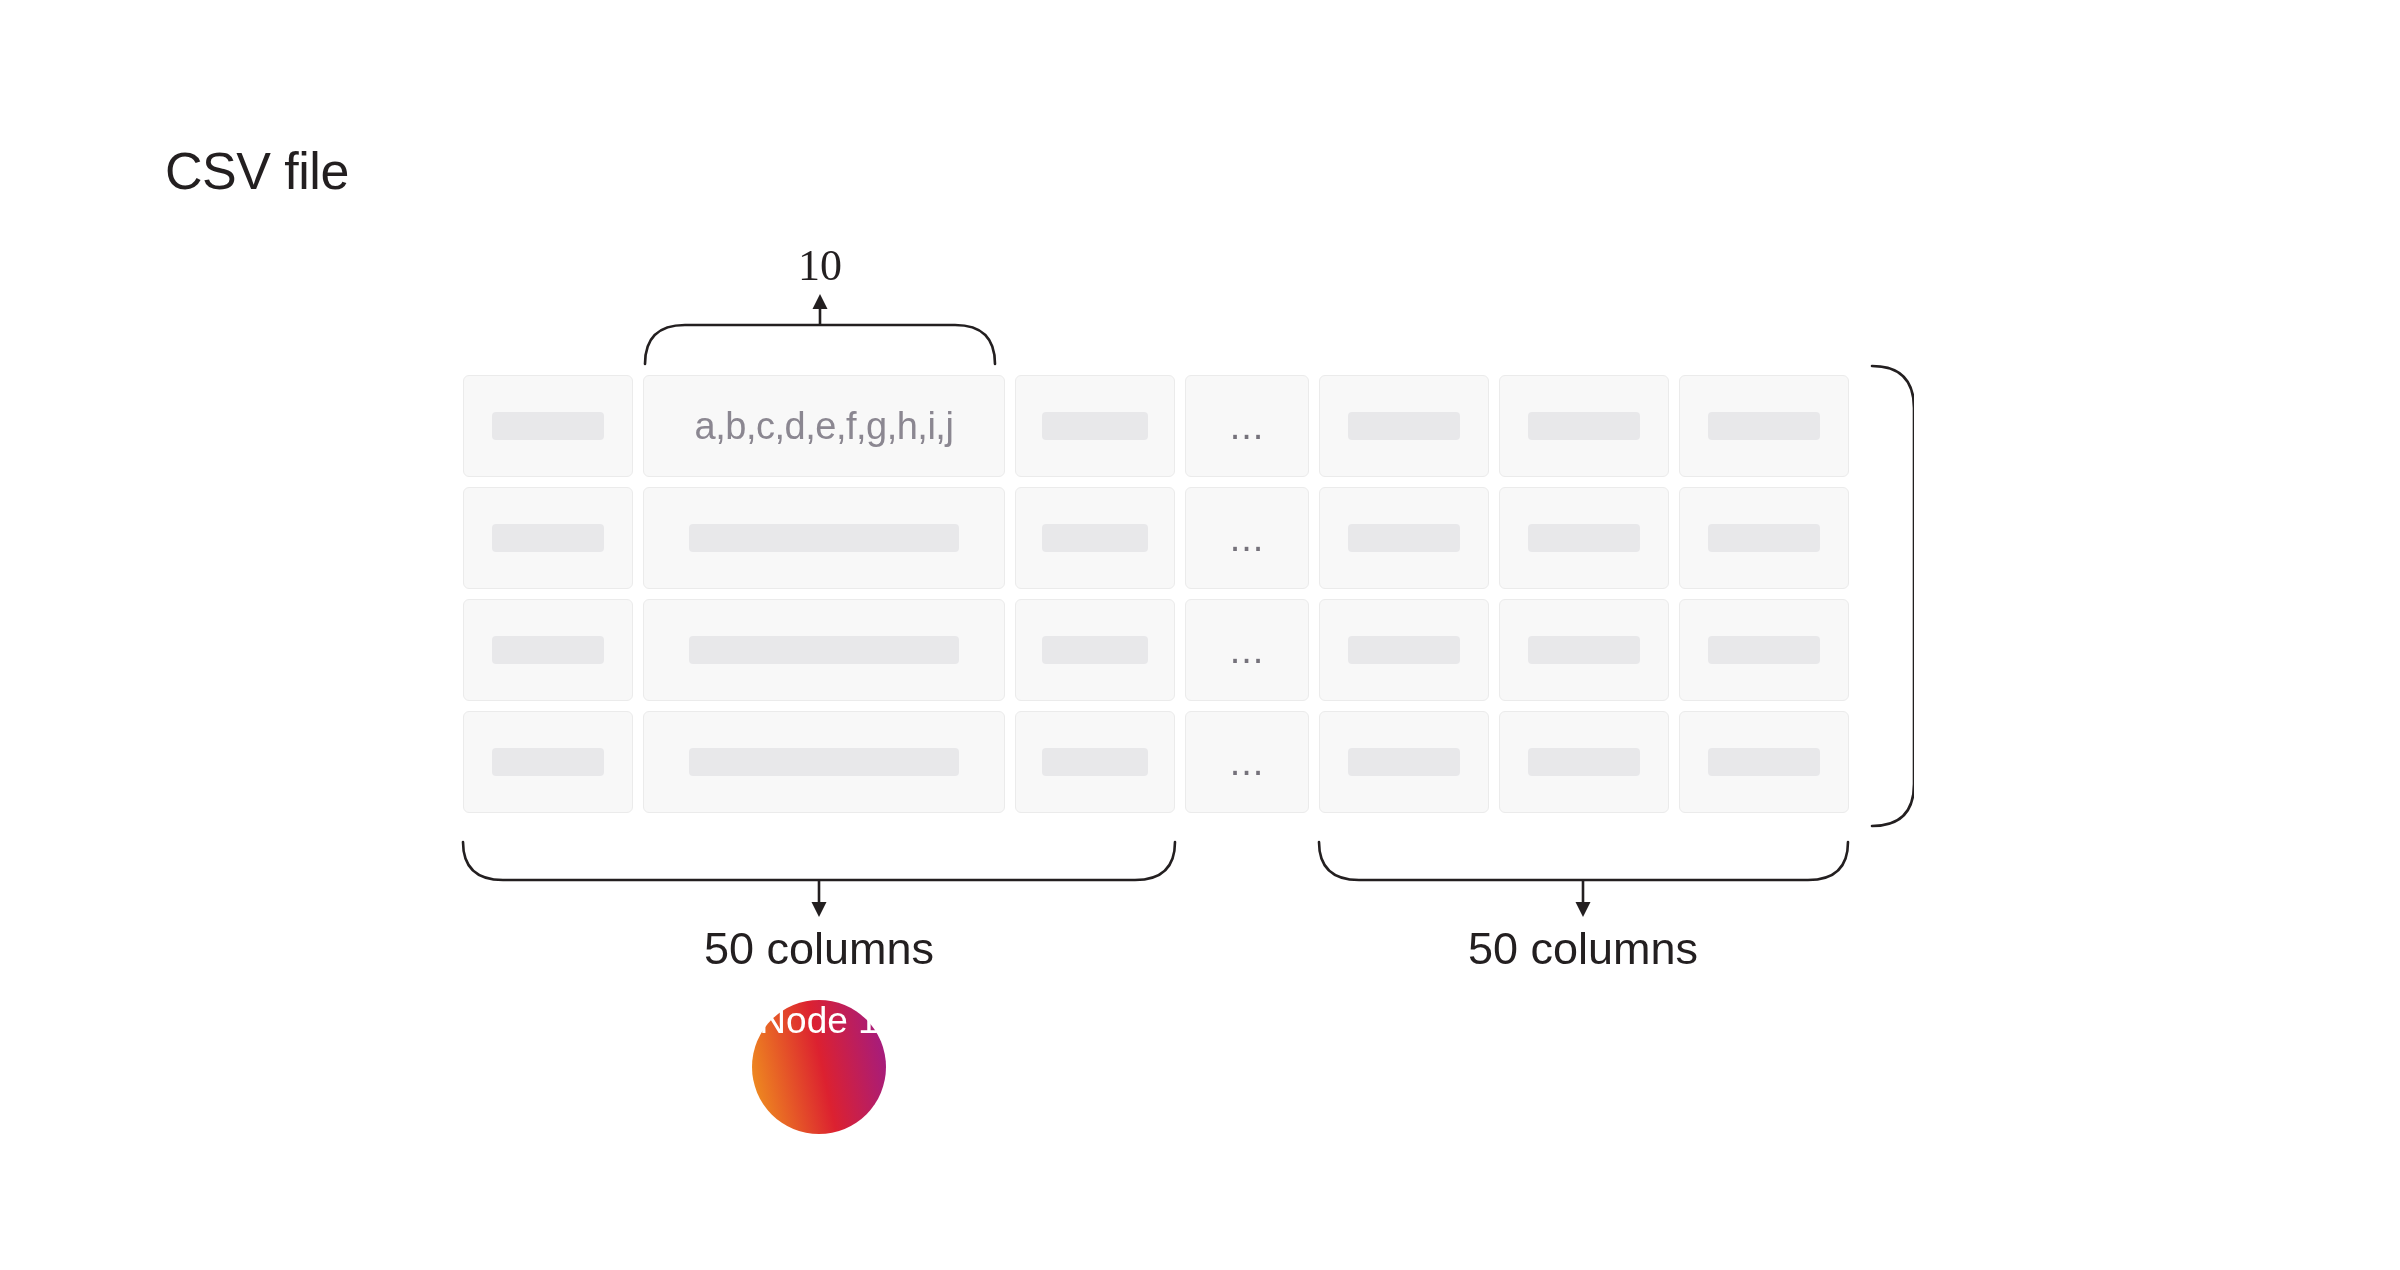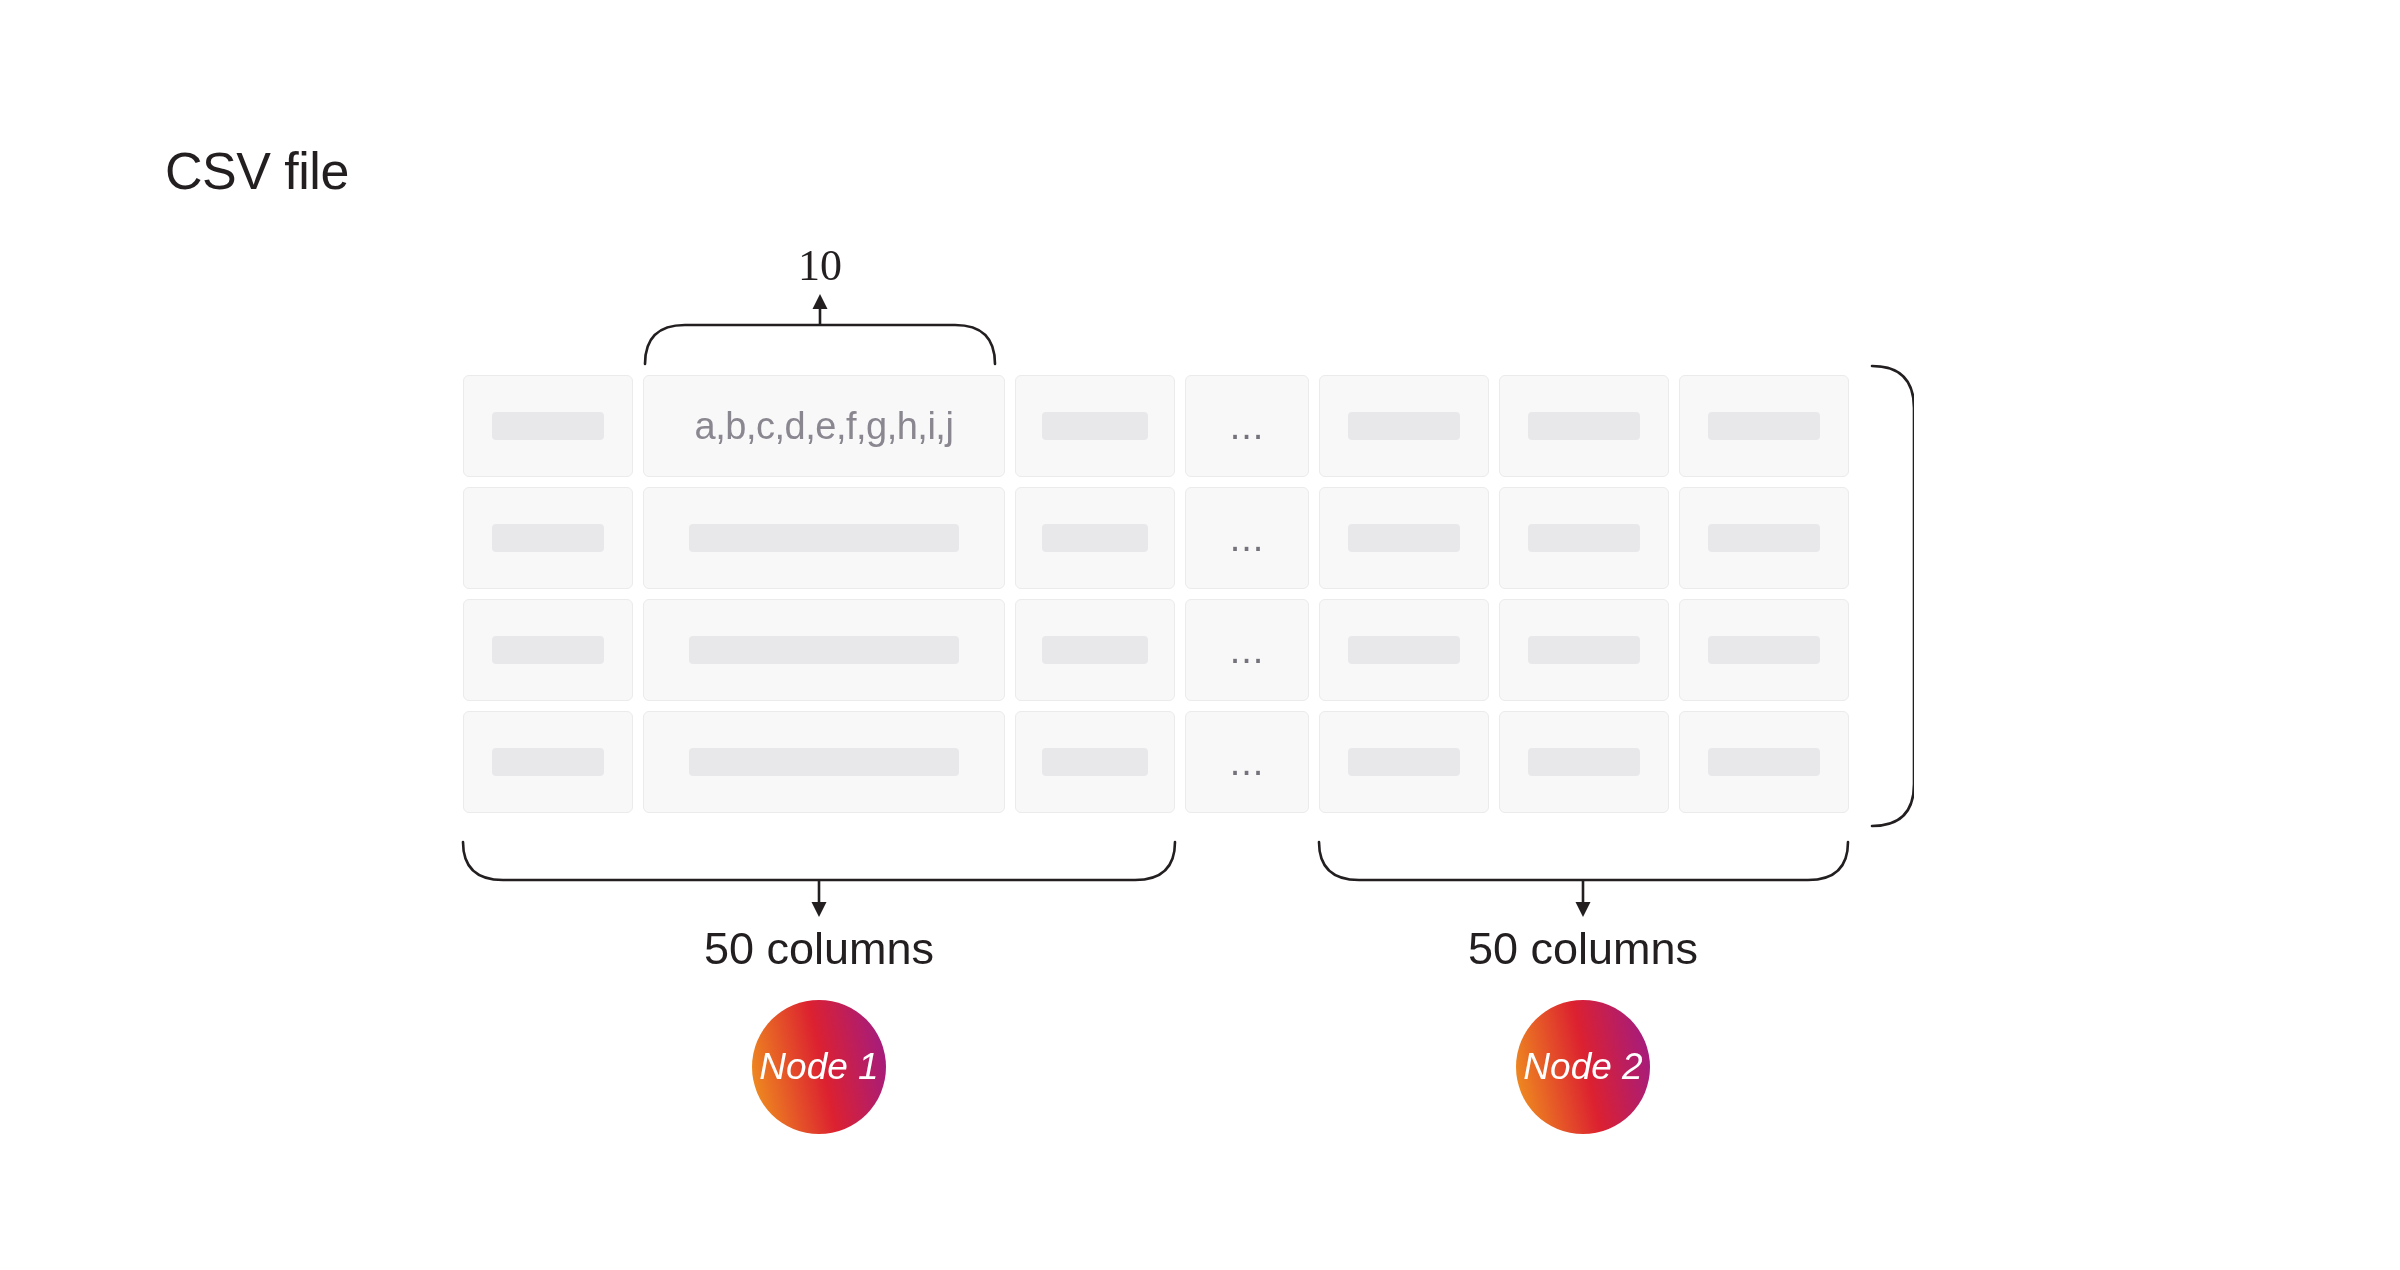--- a/index.html
+++ b/index.html
@@ -123,23 +123,22 @@
     color: #75727b;
     letter-spacing: 1px;
   }
   .node {
     position: absolute;
     width: 134px;
     height: 134px;
     border-radius: 50%;
     background: linear-gradient(78deg, #f0941e 2%, #dc2130 52%, #9c1b8a 100%);
     display: flex;
-    align-items: center;
+    align-items: flex-start;
     justify-content: center;
-    font-style: italic;
   }
   .node-1 { left: 752px;  top: 1000px; }
   .node-2 { left: 1516px; top: 1000px; }
   .node-label {
     color: #ffffff;
     font-size: 37px;
     white-space: nowrap;
   }
 </style>
 </head>
@@ -270,17 +269,14 @@
       <div class="cell w-a">
           <div class="bar"></div>
         </div>
     </div>
 
   </div>
 
   <div class="node node-1">
     <span class="node-label">Node 1</span>
   </div>
-  <div class="node node-2">
-    <span class="node-label">Node 2</span>
-  </div>
 
 </div>
 
 </body></html>

